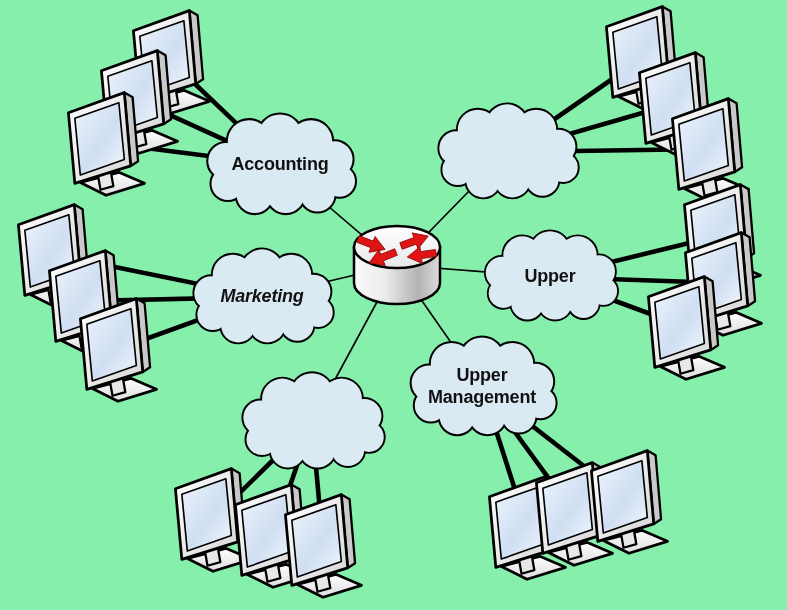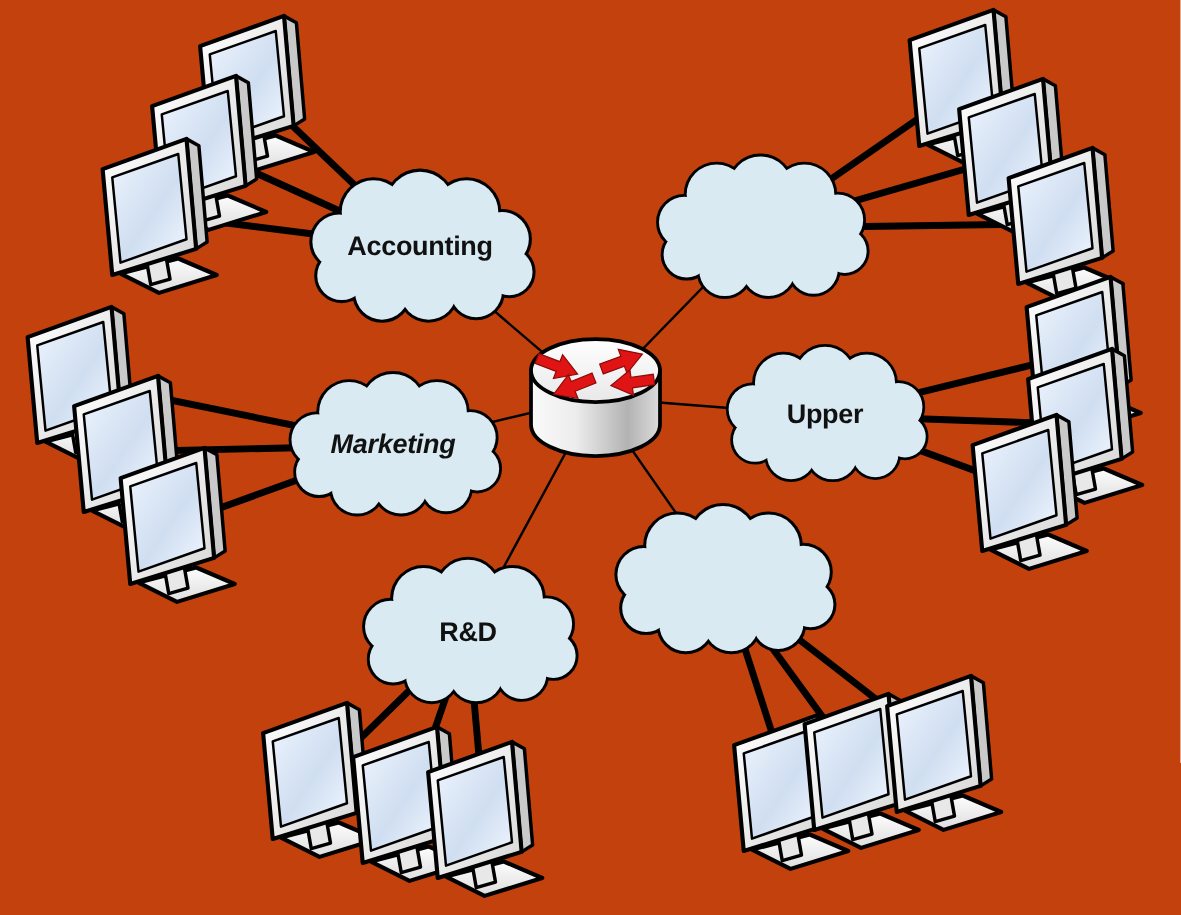--- a/index.html
+++ b/index.html
@@ -1,19 +1,19 @@
 <!DOCTYPE html>
 <html><head>
 <meta charset="utf-8">
 <style>
   html,body{margin:0;padding:0;background:#ffffff;}
   .stage{
     position:relative;
     width:787px;height:610px;
-    background:#c2410c;
+    background:#86efac;
     font-family:"Liberation Sans", sans-serif;
     overflow:hidden;
   }
   .scene{position:absolute;left:0;top:0;width:787px;height:610px;}
   .cloud-label{
     position:absolute;
     text-align:center;
     font-weight:bold;
     font-size:18px;
     line-height:22px;
@@ -172,15 +172,15 @@
         <use href="#arr" transform="translate(401,246) rotate(-20)" fill="#e01414"></use>
         <use href="#arr" transform="translate(396,252) rotate(158)" fill="#e01414"></use>
         <use href="#arr" transform="translate(436,253) rotate(172)" fill="#e01414"></use>
       </g>
     </g>
   </svg>
 
   <div class="cloud-label" style="left:200px;top:153px;width:160px;">Accounting</div>
   <div class="cloud-label" style="left:182px;top:285px;width:160px;font-style:italic;">Marketing</div>
   <div class="cloud-label" style="left:470px;top:265px;width:160px;">Upper</div>
-  <div class="cloud-label" style="left:232px;top:410px;width:160px;">R&amp;D</div>
+  <div class="cloud-label" style="left:412px;top:364px;width:140px;">Upper Management</div>
 
 </div>
 
 </body></html>

